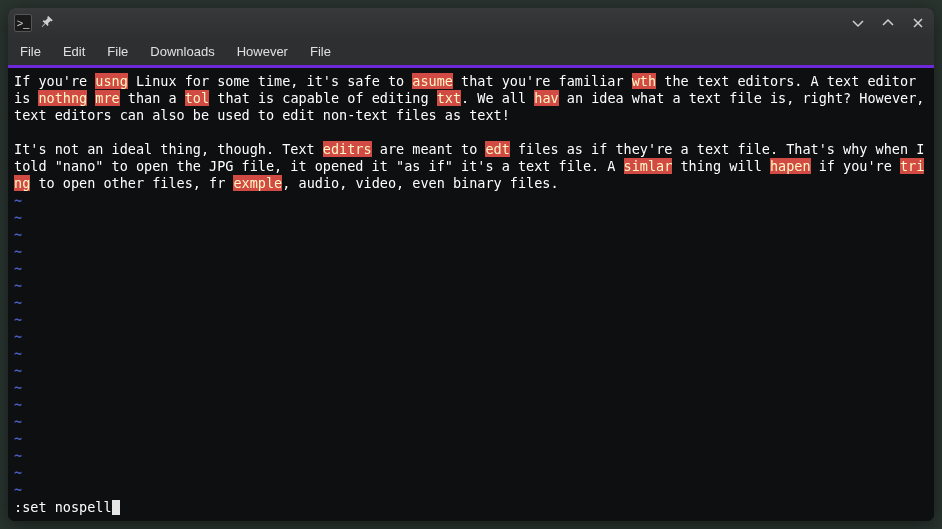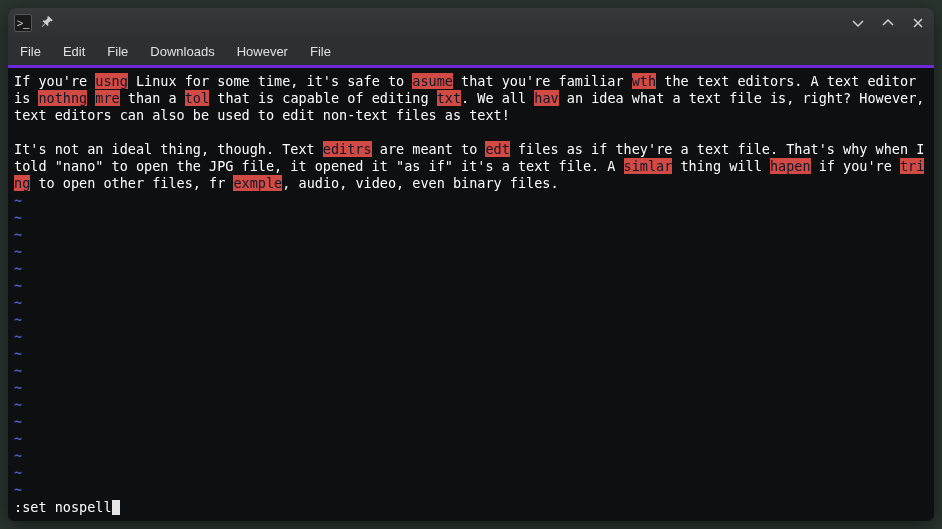--- a/index.html
+++ b/index.html
@@ -97,21 +97,21 @@
       color: #ffffff;
       height: calc(100% - 60px);
       display: flex;
       flex-direction: column;
       white-space: pre-wrap;
       word-break: break-all;
     }
     .para { }
     .misspell {
       background: #d24a44;
-      color: #0f172a;
+      color: #fef9c3;
     }
     .tilde {
       color: #4b5ec6;
       font-weight: bold;
     }
     .cmdline { margin-top: auto; }
     .cursor-block {
       display: inline-block;
       width: 8px;
       height: 15px;

